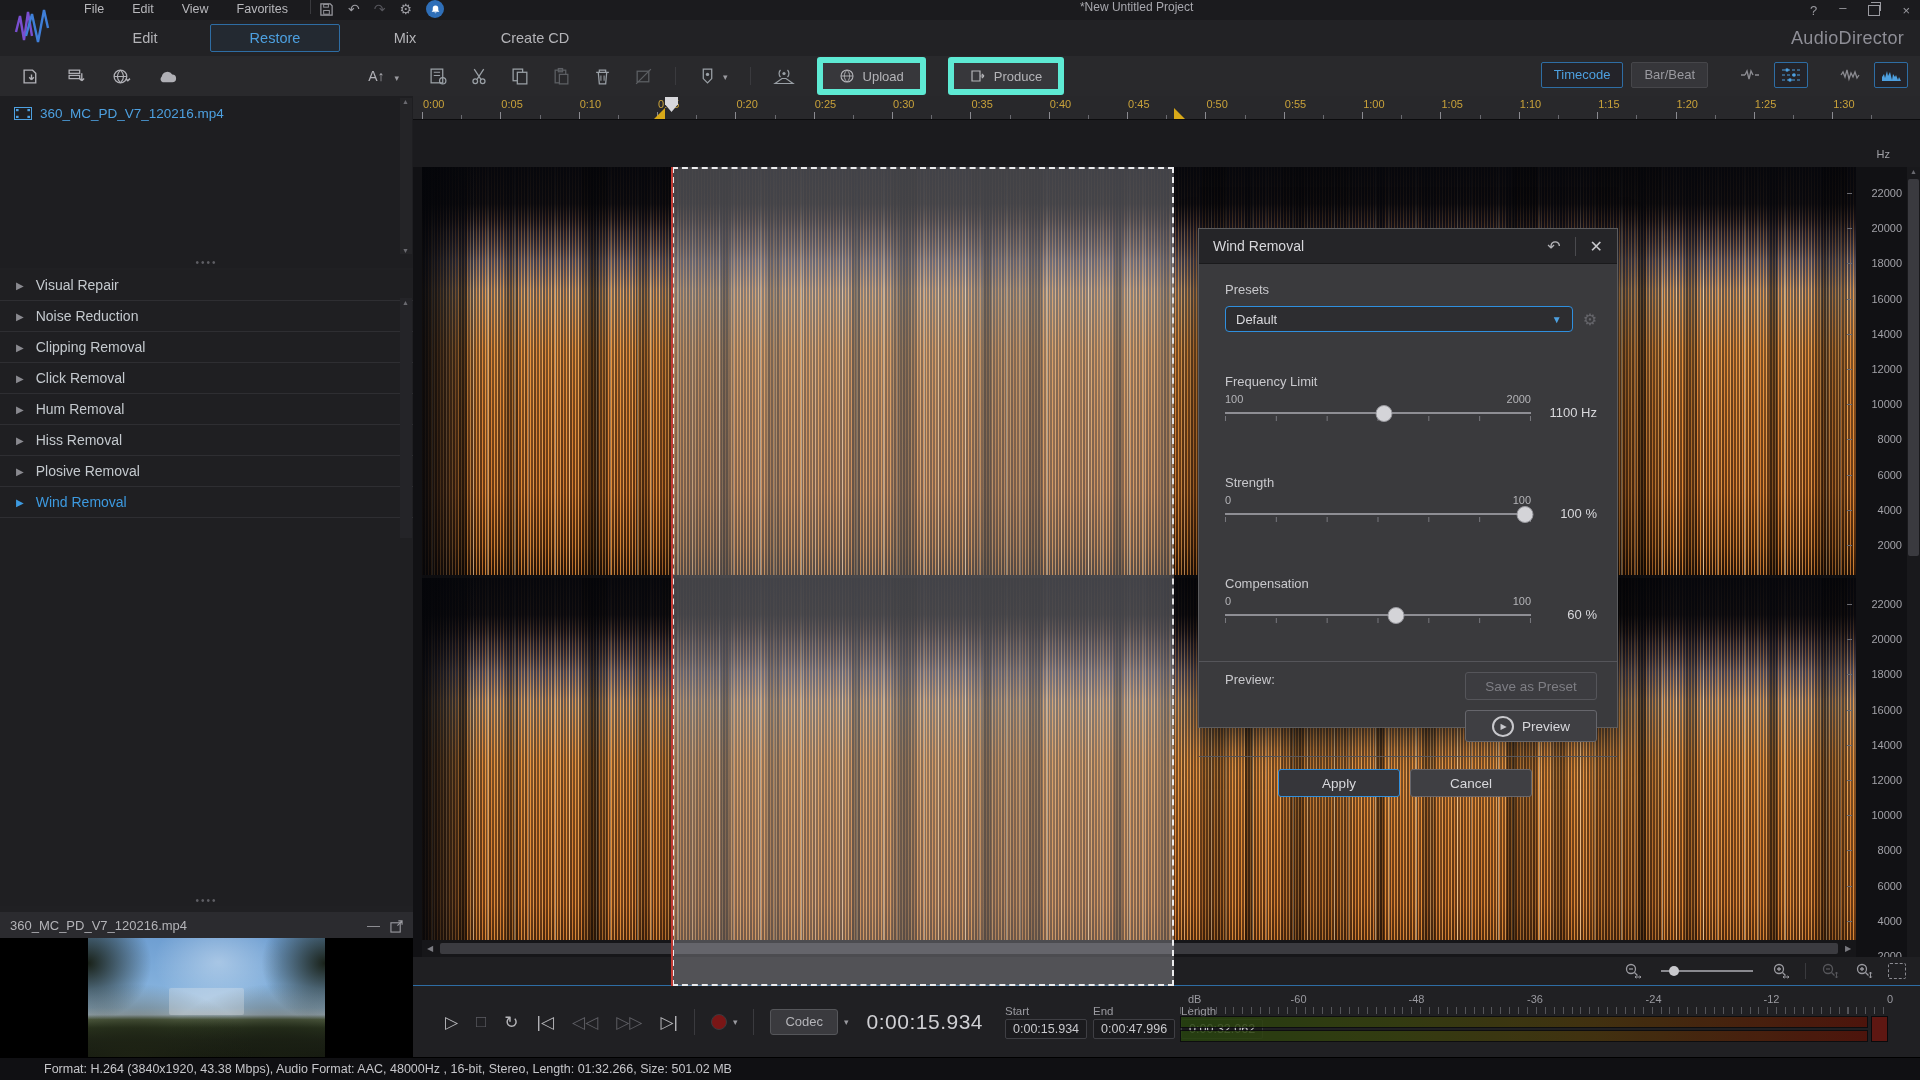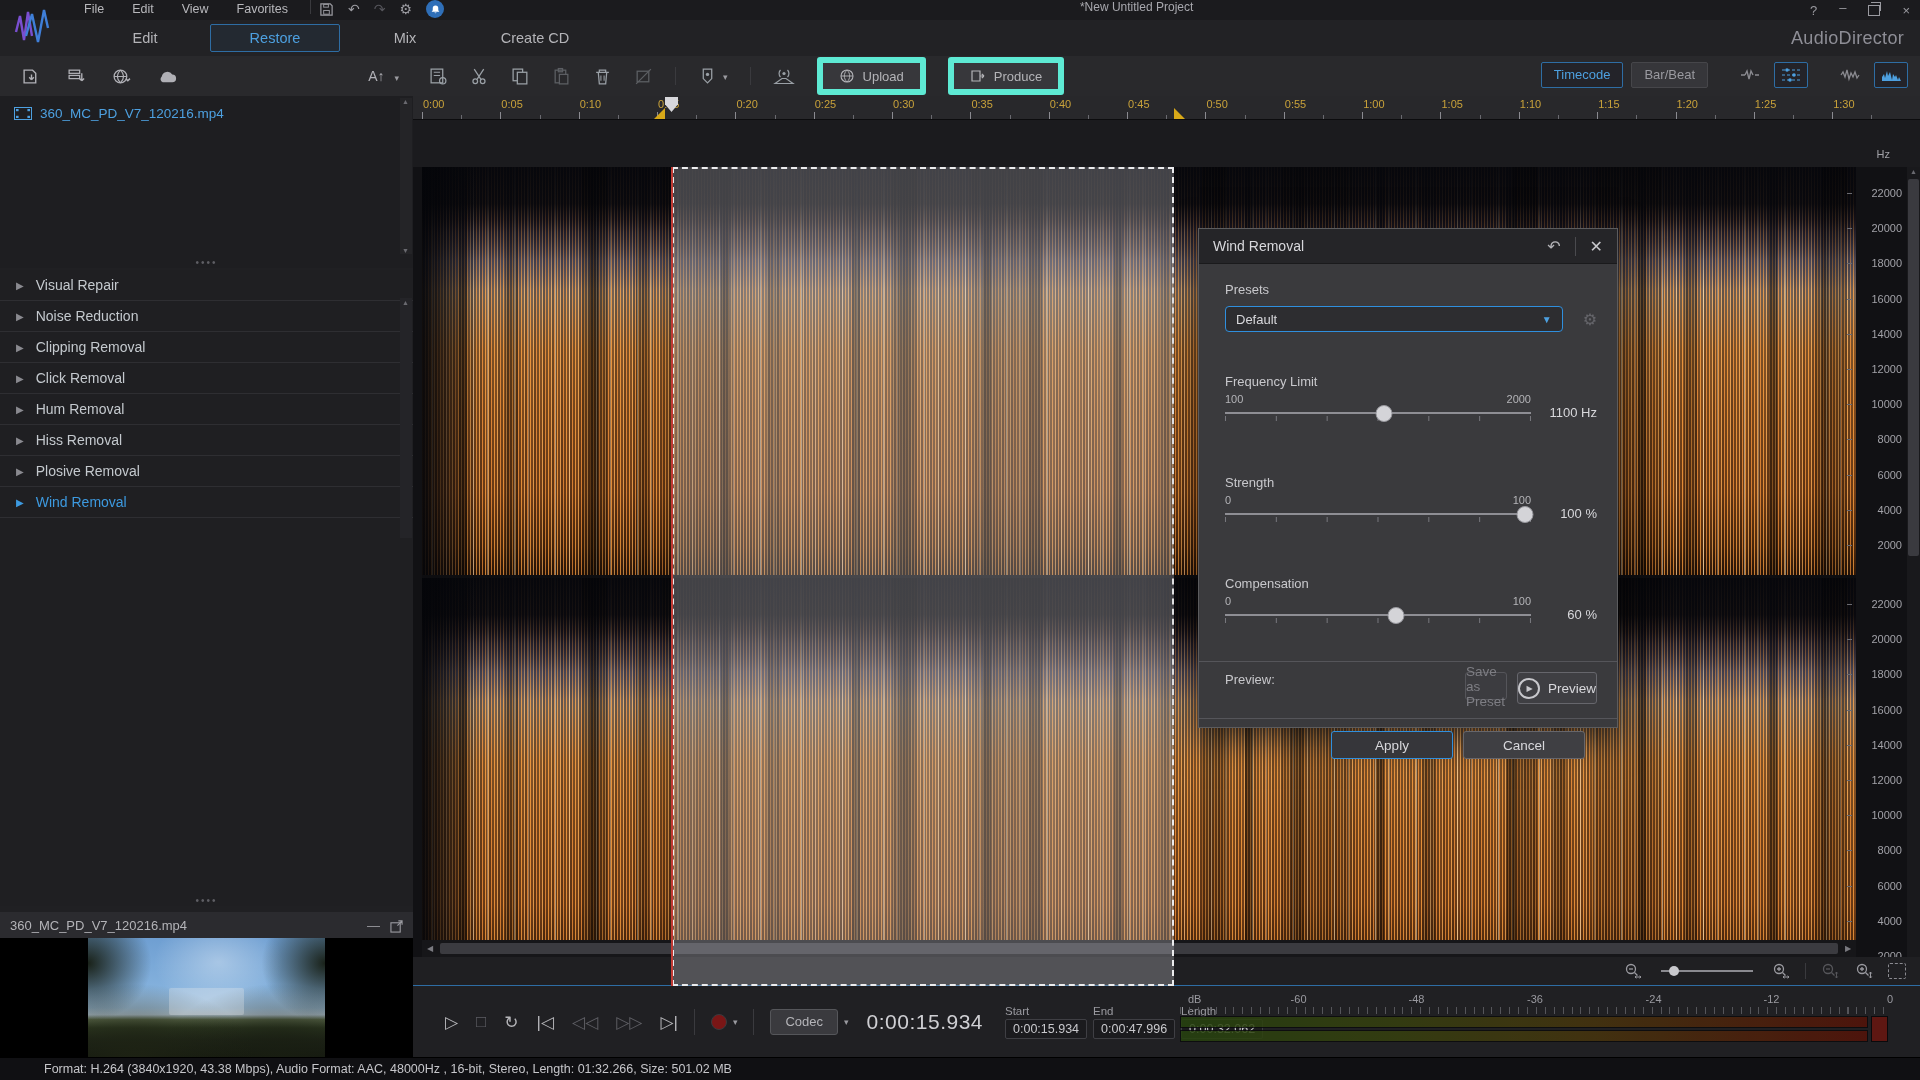--- a/index.html
+++ b/index.html
@@ -143,21 +143,21 @@
      font-size:12.5px;color:#c6c6ca;line-height:22px;padding-left:44px;}
   
   .dialog{position:absolute;left:1198px;top:228px;width:420px;height:500px;background:#3a3a3d;
      border:1px solid #5c5c5e;box-shadow:0 10px 34px rgba(0,0,0,0.65);z-index:50;box-sizing:border-box;}
   .dlg-title{height:34px;background:#252528;display:flex;align-items:center;padding:0 14px;font-size:14px;color:#d8d8dc;border-bottom:1px solid #1a1a1c;}
   .dlg-title .sp{flex:1;}
   .dlg-reset{font-size:16px;color:#b4b4b8;margin-right:14px;}
   .dlg-close{font-size:16px;color:#c8c8cc;border-left:1px solid #4a4a4e;padding-left:14px;}
   .dlg-body{padding:18px 20px 0 26px;}
   .dlg-label{font-size:13px;color:#c8c8cc;}
-  .preset-row{display:flex;align-items:center;gap:20px;margin-top:9px;text-align:center;}
+  .preset-row{display:flex;align-items:center;gap:10px;margin-top:9px;text-align:center;}
   .preset-dd{flex:1;height:24px;background:#2d2d30;border:1px solid #2f8fde;border-radius:4px;display:flex;align-items:center;padding:0 10px;font-size:13px;color:#d8d8dc;}
   .preset-dd .dd-caret{margin-left:auto;font-size:10px;color:#4da0e0;}
   .gear-dim{color:#77777d;font-size:16px;opacity:.7;}
   .slider{margin-top:20px;}
   .sl-body{display:flex;align-items:flex-start;margin-top:2px;}
   .sl-wrap{flex:1;position:relative;height:42px;}
   .sl-min{position:absolute;left:0;top:2px;font-size:11px;color:#b4b4b8;}
   .sl-max{position:absolute;right:0;top:2px;font-size:11px;color:#b4b4b8;}
   .sl-line{position:absolute;left:0;right:0;top:21px;height:2px;background:#8e8e94;}
   .sl-ticks{position:absolute;left:0;right:0;top:25px;height:5px;
@@ -166,25 +166,25 @@
   .sl-value{width:66px;text-align:right;padding-top:14px;font-size:13px;color:#d8d8dc;}
   .slider.s2{margin-top:42px;}
   .dlg-div{height:1px;background:#55555a;margin:26px -20px 0 -26px;position:relative;left:0;}
   .dlg-div2{height:1px;background:#55555a;margin:14px -20px 0 -26px;}
   .pv-section{display:flex;margin-top:10px;}
   .pv-left{flex:1;}
   .pv-label{font-size:13px;color:#c8c8cc;}
   .radio-row{display:flex;align-items:center;gap:9px;margin-top:10px;font-size:13px;color:#c8c8cc;}
   .radio{width:15px;height:15px;border-radius:50%;border:2px solid #8a8a90;position:relative;background:#2e2e31;}
   .radio-row.selected .radio::before{content:"";position:absolute;left:3px;top:3px;width:9px;height:9px;border-radius:50%;background:#c4c4c8;}
-  .pv-right{width:132px;display:flex;flex-direction:row;gap:10px;}
+  .pv-right{width:132px;display:flex;flex-direction:column;gap:10px;}
   .dlg-btn{height:26px;display:flex;align-items:center;justify-content:center;gap:8px;background:#3f3f43;border:1px solid #66666c;border-radius:3px;font-size:13.5px;color:#d8d8dc;}
   .dlg-btn.disabled{color:#7e7e84;border-color:#55555a;background:#3c3c40;}
   .playc{width:17px;height:17px;border-radius:50%;border:2px solid #c8c8cc;display:flex;align-items:center;justify-content:center;font-size:8px;color:#c8c8cc;padding-left:1px;}
-  .dlg-actions{display:flex;justify-content:flex-end;gap:10px;margin-top:12px;padding-right:12px;}
+  .dlg-actions{display:flex;justify-content:center;gap:10px;margin-top:12px;padding-right:12px;}
   .dlg-actions .dlg-btn{width:120px;}
   .dlg-btn.primary{border:1px solid #2f8fde;background:#36363a;}
   .ic{display:inline-block;vertical-align:middle;}
 </style>
 </head>
 <body>
 
 <div class="app">
 
   <div class="logo">

